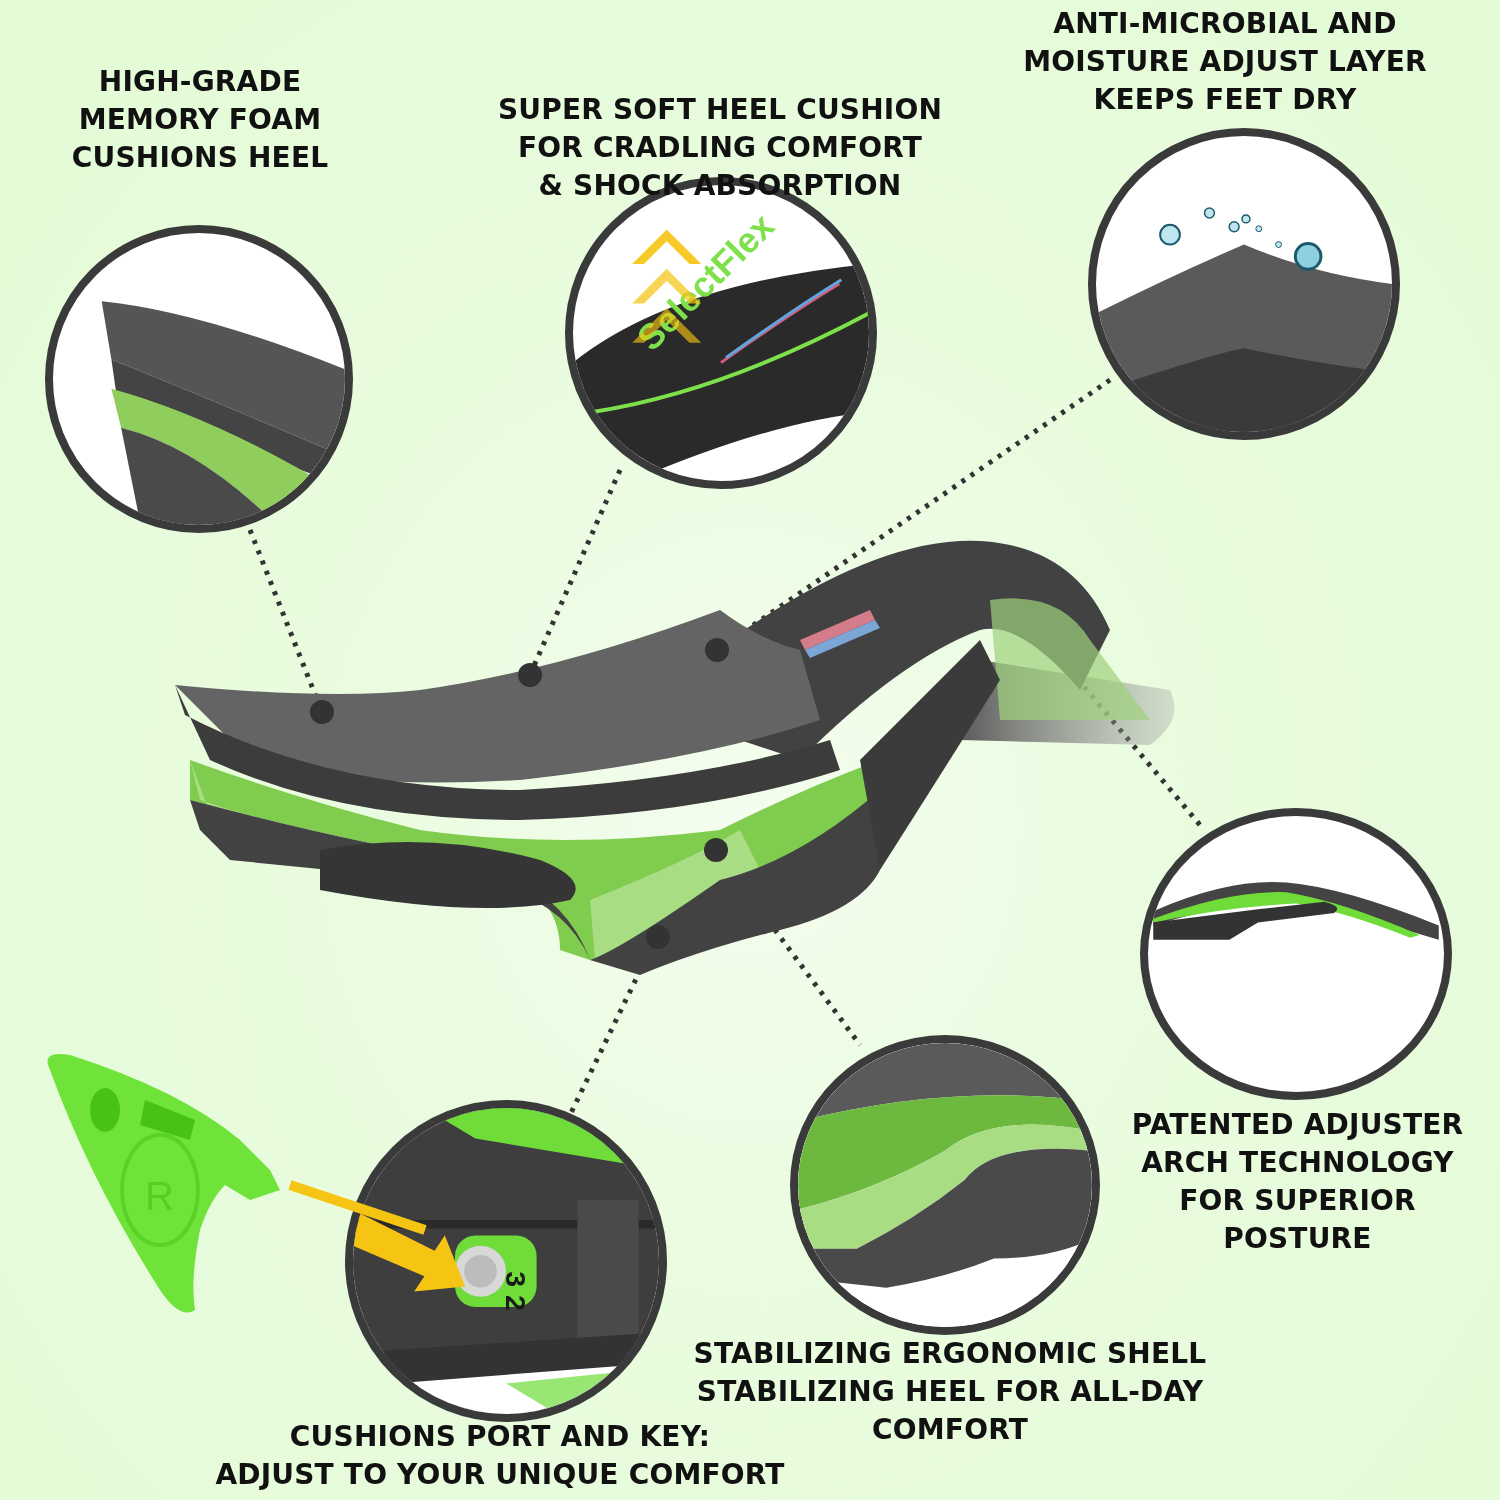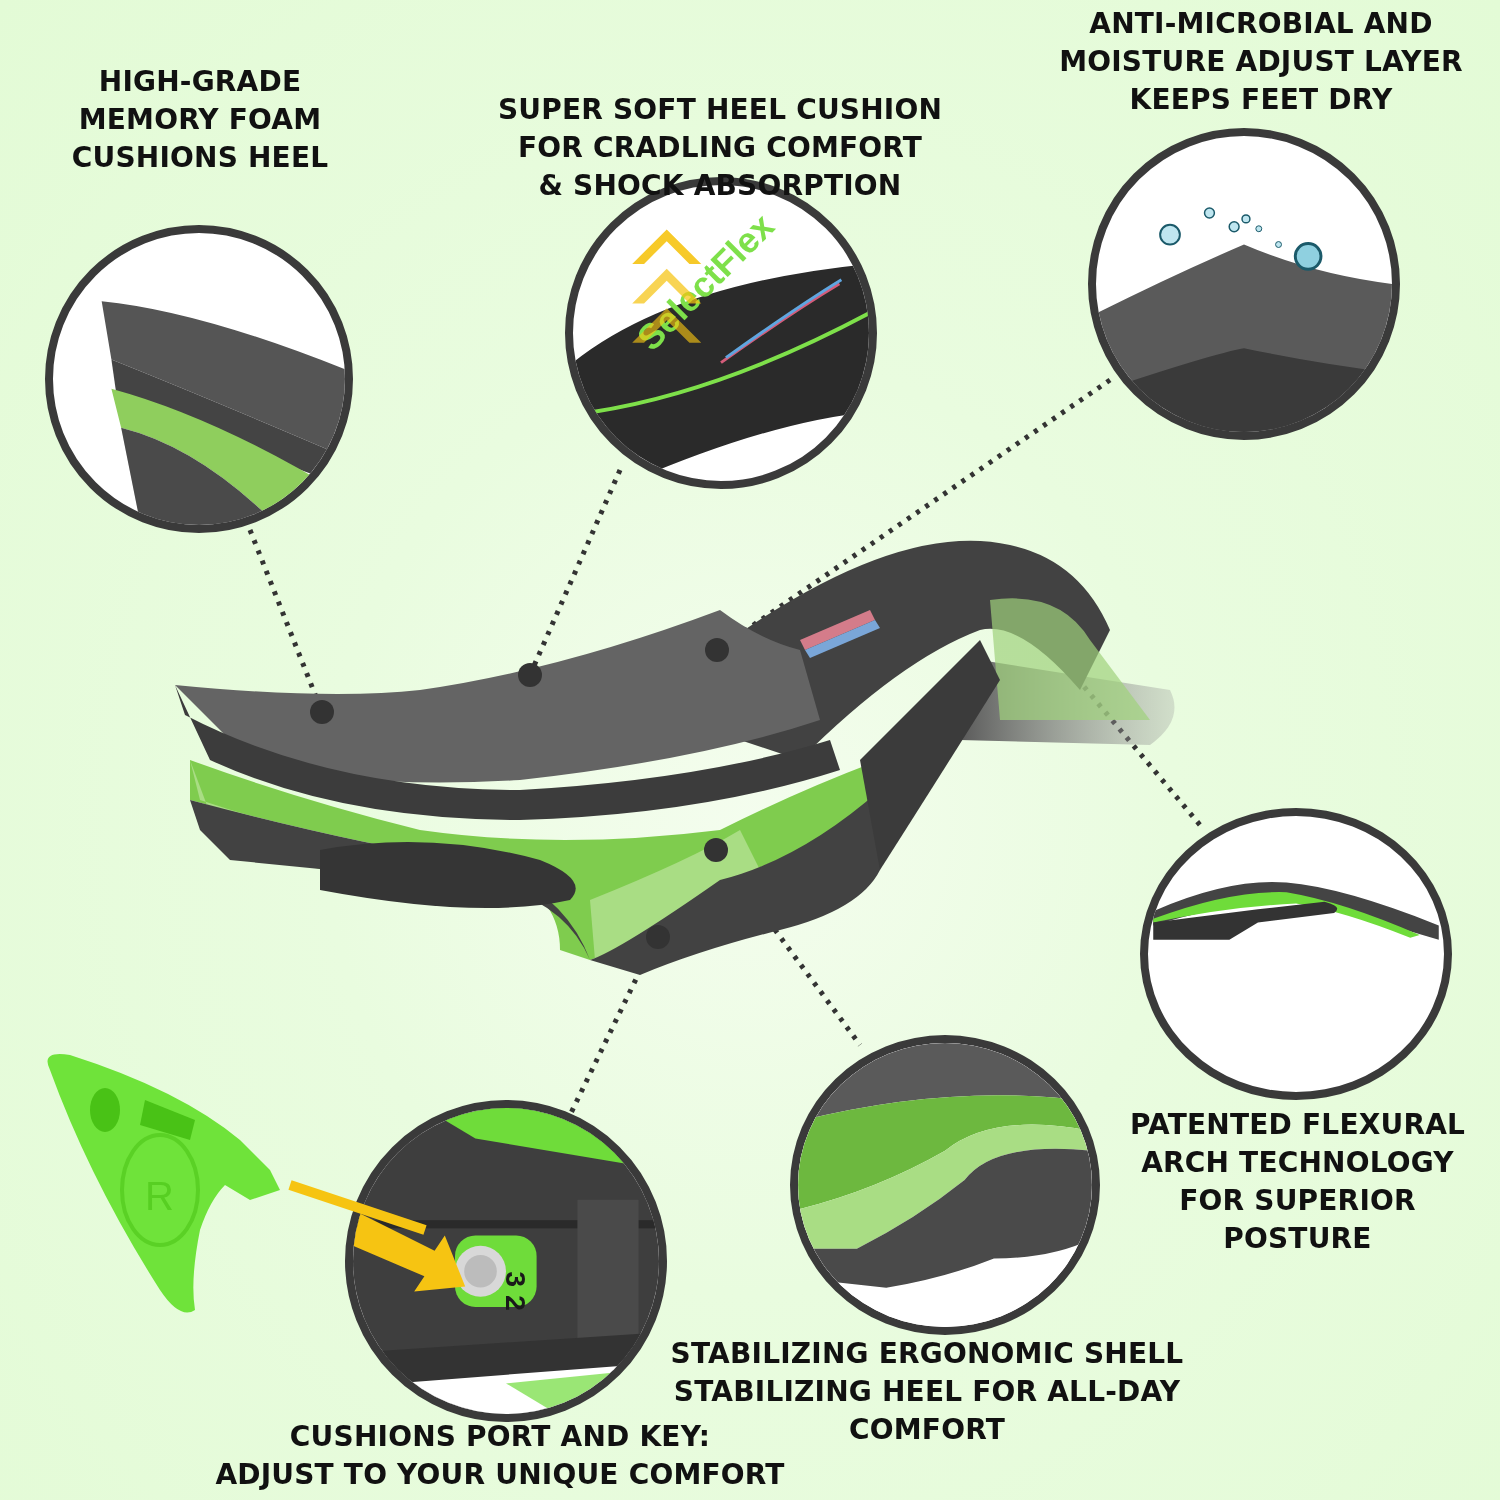--- a/index.html
+++ b/index.html
@@ -156,34 +156,34 @@
     <div>MEMORY FOAM</div>
     <div>CUSHIONS HEEL</div>
   </div>
 
   <div class="label" style="left:490px;top:51px;width:460px;margin-top:40px;">
     <div>SUPER SOFT HEEL CUSHION</div>
     <div>FOR CRADLING COMFORT</div>
     <div>&amp; SHOCK ABSORPTION</div>
   </div>
 
-  <div class="label" style="left:1036px;top:5px;width:450px;">
+  <div class="label" style="left:1000px;top:5px;width:450px;">
     <div>ANTI-MICROBIAL AND</div>
     <div>MOISTURE ADJUST LAYER</div>
     <div>KEEPS FEET DRY</div>
   </div>
 
   <div class="label" style="left:1115px;top:1106px;width:365px;">
-    <div>PATENTED FLEXURAL</div>
+    <div>PATENTED ADJUSTER</div>
     <div>ARCH TECHNOLOGY</div>
     <div>FOR SUPERIOR</div>
     <div>POSTURE</div>
   </div>
 
-  <div class="label" style="left:657px;top:1335px;width:540px;">
+  <div class="label" style="left:680px;top:1335px;width:540px;">
     <div>STABILIZING ERGONOMIC SHELL</div>
     <div>STABILIZING HEEL FOR ALL-DAY</div>
     <div>COMFORT</div>
   </div>
 
   <div class="label" style="left:190px;top:1418px;width:620px;">
     <div>CUSHIONS PORT AND KEY:</div>
     <div>ADJUST TO YOUR UNIQUE COMFORT</div>
   </div>
 

